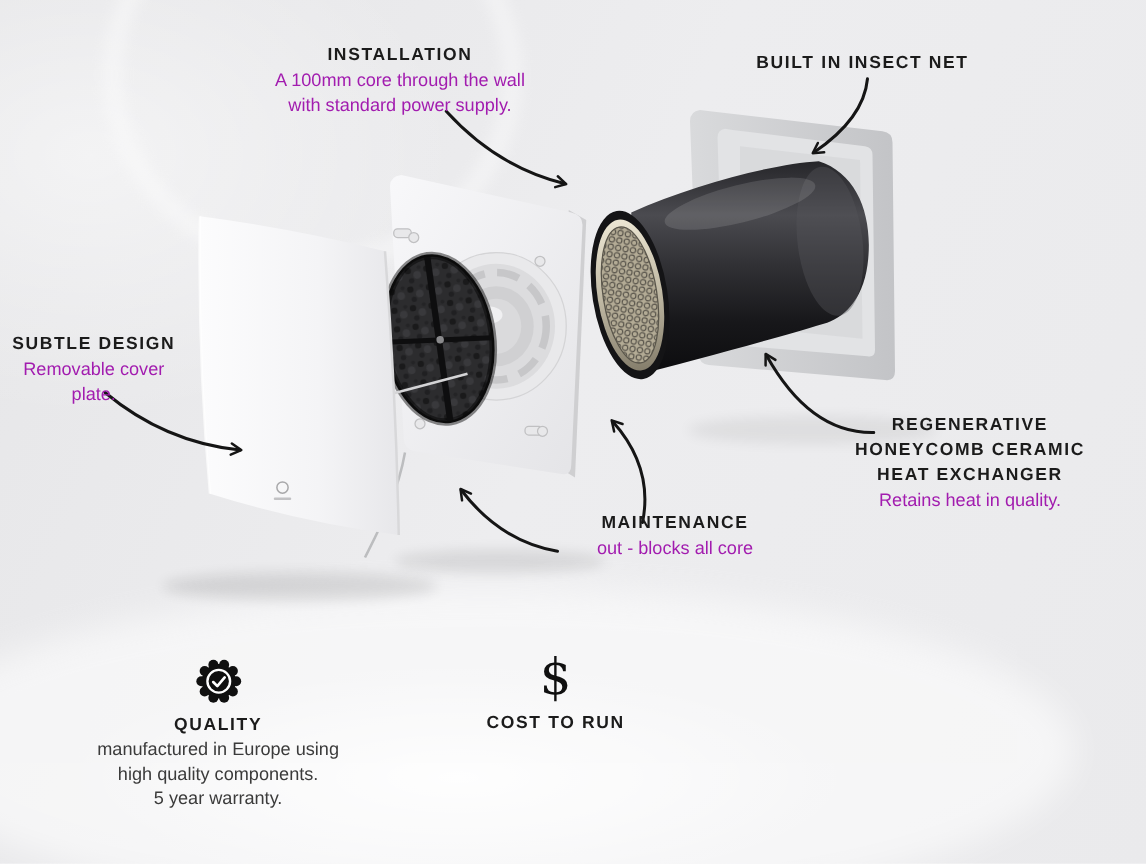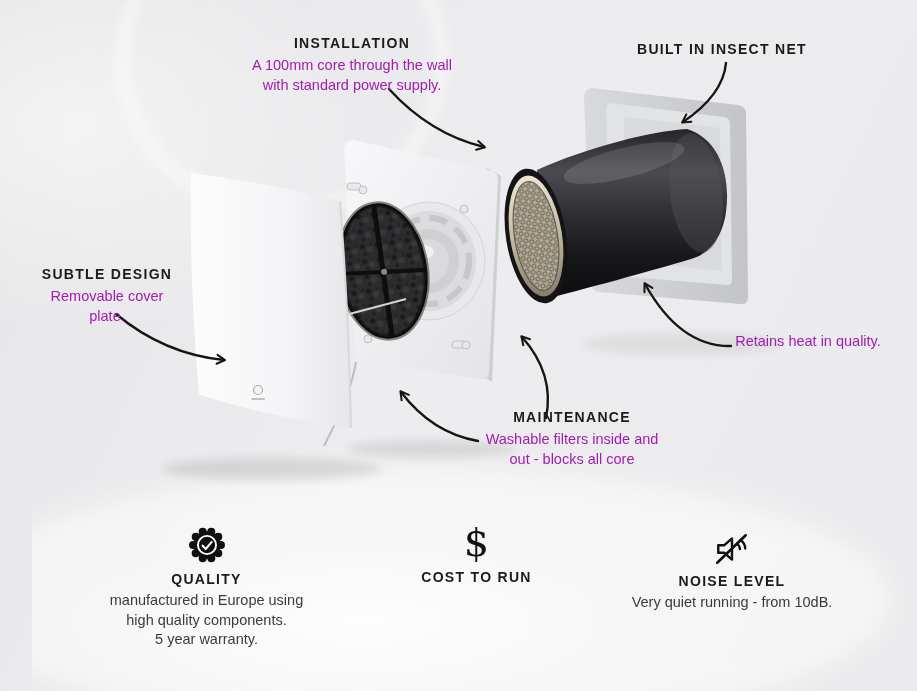--- a/index.html
+++ b/index.html
@@ -4,21 +4,21 @@
 <style>
   html,body{margin:0;padding:0;}
   body{
     width:917px;height:691px;position:relative;overflow:hidden;
     font-family:"Liberation Sans",sans-serif;
     background:
       radial-gradient(ellipse 520px 150px at 40% 90%, rgba(255,255,255,.85), rgba(255,255,255,0) 60%),
       radial-gradient(ellipse 420px 300px at 8% 18%, rgba(255,255,255,.5), rgba(255,255,255,0) 70%),
       linear-gradient(115deg,#e6e6e8 0%,#ededef 48%,#eaeaec 100%);
   }
-  .stage{position:absolute;inset:0;margin-left:32px;}
+  .stage{position:absolute;inset:0;}
   svg.illo{position:absolute;left:0;top:0;}
   .co{position:absolute;text-align:center;}
   .co-title{font-weight:700;font-size:14px;letter-spacing:1.3px;color:#1b1b1b;line-height:20px;}
   .co-body{font-size:14.5px;color:#a21caf;line-height:19.5px;margin-top:3px;}
   .ln{display:block;}
   #co-installation{left:170px;top:33px;width:300px;}
   #co-insect{left:565px;top:39px;width:250px;}
   #co-subtle{left:0px;top:264px;width:150px;}
   #co-heatex{left:645px;top:329px;width:262px;}
   #co-maintenance{left:420px;top:407px;width:240px;}
@@ -179,29 +179,33 @@
   </div>
 
   <div class="co" id="co-subtle">
     <div class="co-title">SUBTLE DESIGN</div>
     <div class="co-body">
       <span class="ln">Removable cover plate.</span>
     </div>
   </div>
 
   <div class="co" id="co-heatex">
+    <div class="co-title">
+      <span class="ln">REGENERATIVE</span>
+      <span class="ln">HONEYCOMB CERAMIC</span>
+      <span class="ln">HEAT EXCHANGER</span>
+    </div>
     <div class="co-body">
       <span class="ln">Retains heat in quality.</span>
     </div>
   </div>
 
   <div class="co" id="co-maintenance">
     <div class="co-title">MAINTENANCE</div>
     <div class="co-body">
-      <span class="ln">Washable filters inside and</span>
       <span class="ln">out - blocks all core</span>
     </div>
   </div>
 
   <div class="feat" id="feat-quality">
     <div class="feat-icon">
       <svg width="38" height="38" viewBox="0 0 36 36">
         <g fill="#101010">
           <circle cx="18" cy="18" r="13"></circle>
           <circle cx="31.2" cy="18" r="3.8"></circle>
@@ -227,28 +231,14 @@
     </div>
   </div>
 
   <div class="feat" id="feat-cost">
     <div class="feat-icon">
       <span class="dollar">$</span>
     </div>
     <div class="feat-title">COST TO RUN</div>
   </div>
 
-  <div class="feat" id="feat-noise">
-    <div class="feat-icon">
-      <svg width="38" height="34" viewBox="0 0 36 32">
-        <path d="M5,12.5 h5.5 l7.5,-6.5 v20 l-7.5,-6.5 h-5.5 z" fill="none" stroke="#101010" stroke-width="2.3" stroke-linejoin="round"></path>
-        <path d="M22.5,11 a6,6 0 0 1 3,5.2" fill="none" stroke="#101010" stroke-width="2.2" stroke-linecap="round"></path>
-        <path d="M26,7.5 a10,10 0 0 1 4.5,8" fill="none" stroke="#101010" stroke-width="2.2" stroke-linecap="round"></path>
-        <path d="M4,29 L31,3" fill="none" stroke="#101010" stroke-width="2.5" stroke-linecap="round"></path>
-      </svg>
-    </div>
-    <div class="feat-title">NOISE LEVEL</div>
-    <div class="feat-body">
-      <span class="ln">Very quiet running - from 10dB.</span>
-    </div>
-  </div>
 
 </div>
 
 </body></html>

